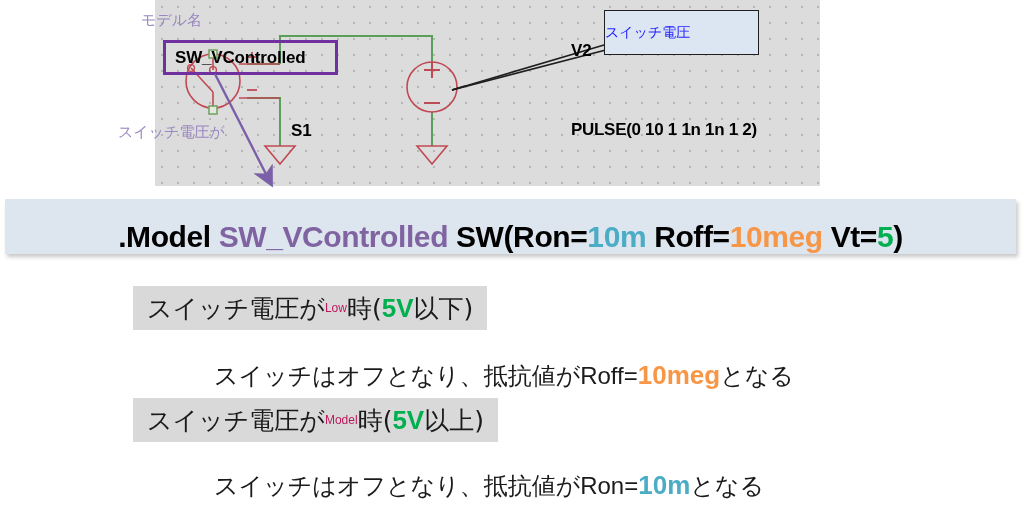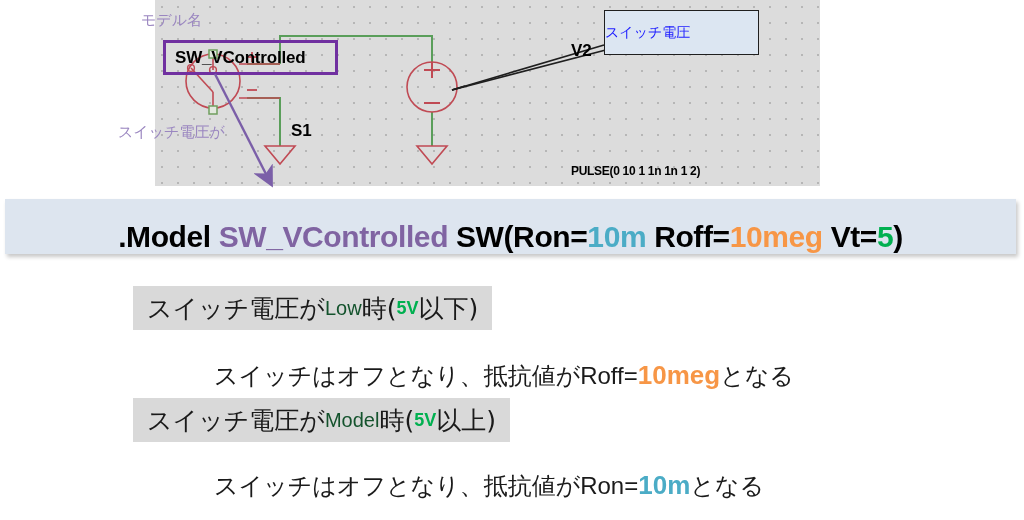--- a/index.html
+++ b/index.html
@@ -93,21 +93,21 @@
   
   .sch-label {
     position: absolute;
     font-weight: bold;
     color: #000;
     white-space: nowrap;
     font-family: "Liberation Sans", sans-serif;
   }
   #label-s1    { left: 291px; top: 121px; font-size: 17px; }
   #label-v2    { left: 571px; top: 41px;  font-size: 17px; }
-  #label-pulse { left: 571px; top: 120px; font-size: 12px; letter-spacing: -0.3px; margin-top: 44px; }
+  #label-pulse { left: 571px; top: 120px; font-size: 17px; letter-spacing: -0.3px; }
 
   
   #model-bar {
     position: absolute;
     left: 5px;
     top: 199px;
     width: 1011px;
     height: 55px;
     background: #dde5ef;
     box-shadow: 2px 3px 4px rgba(0,0,0,0.22);
@@ -136,26 +136,26 @@
     padding: 0 14px;
     box-sizing: border-box;
     white-space: nowrap;
   }
   .cond-box .jp {
     font-size: 25px;
     color: #1a1a1a;
     font-family: "DejaVu Sans", sans-serif;
   }
   .cond-box .sm {
-    font-size: 20px;
-    color: #14532d;
+    font-size: 12px;
+    color: #be185d;
     font-family: "Liberation Sans", sans-serif;
   }
   .cond-box .big-green {
-    font-size: 18px;
+    font-size: 26px;
     font-weight: bold;
     color: #00b050;
     font-family: "Liberation Sans", sans-serif;
   }
   #cond-low  { left: 133px; top: 286px; height: 44px; }
   #cond-high { left: 133px; top: 398px; height: 44px; }
 
   .result-row {
     position: absolute;
     white-space: nowrap;

